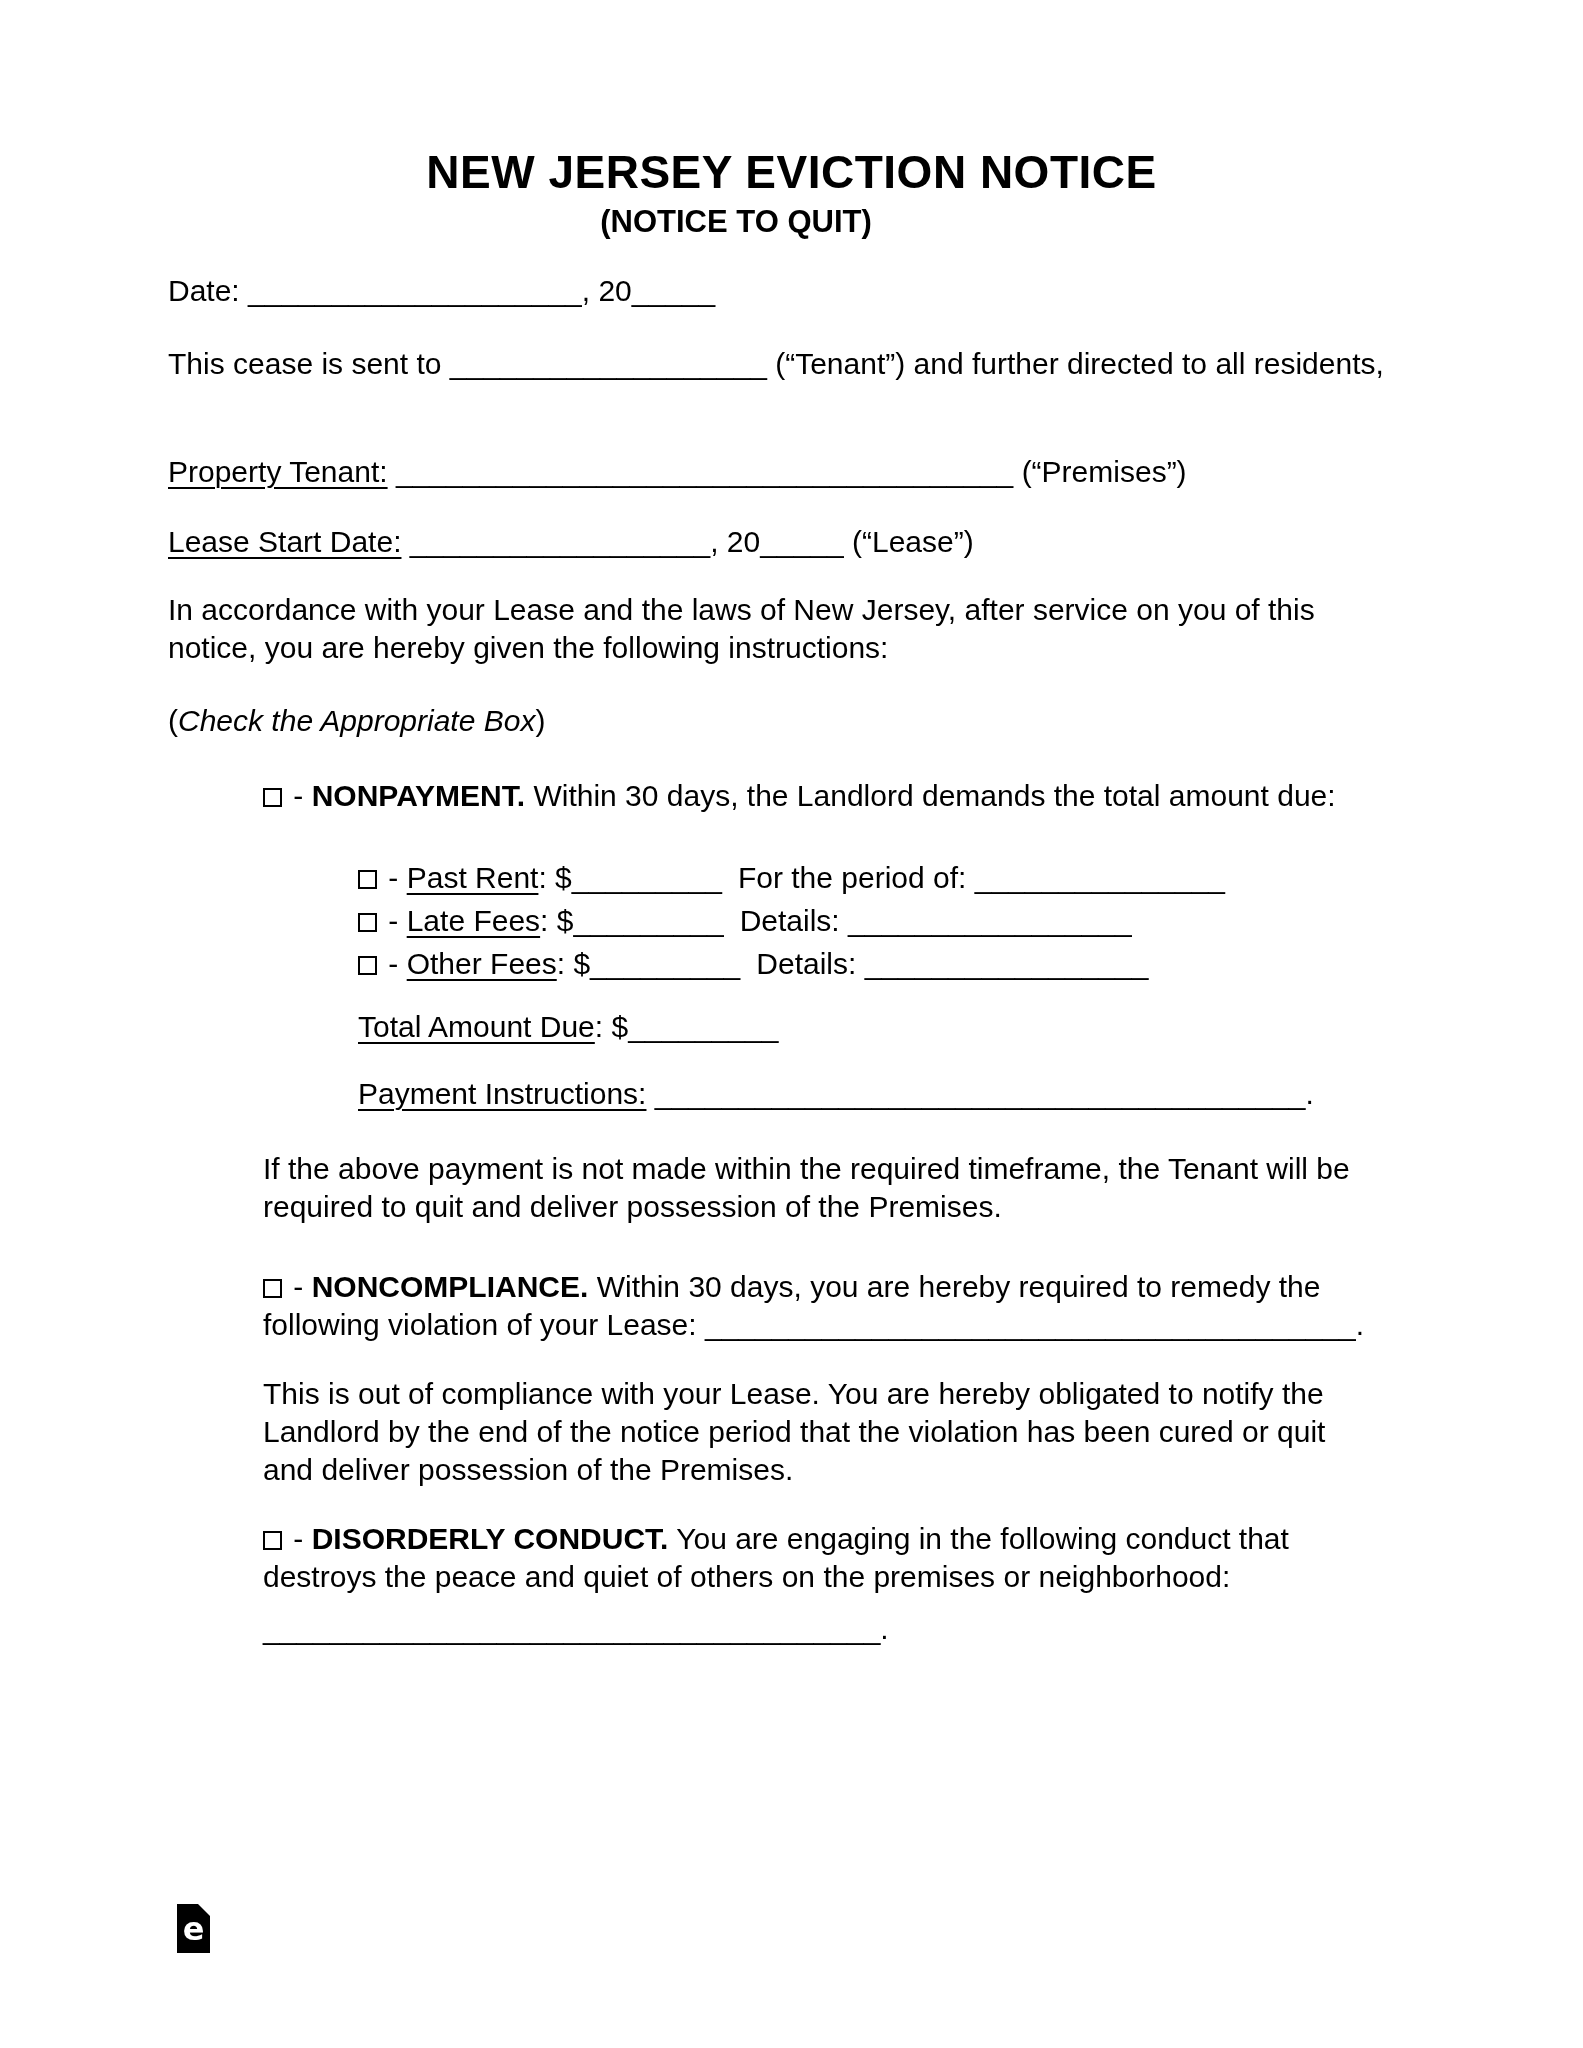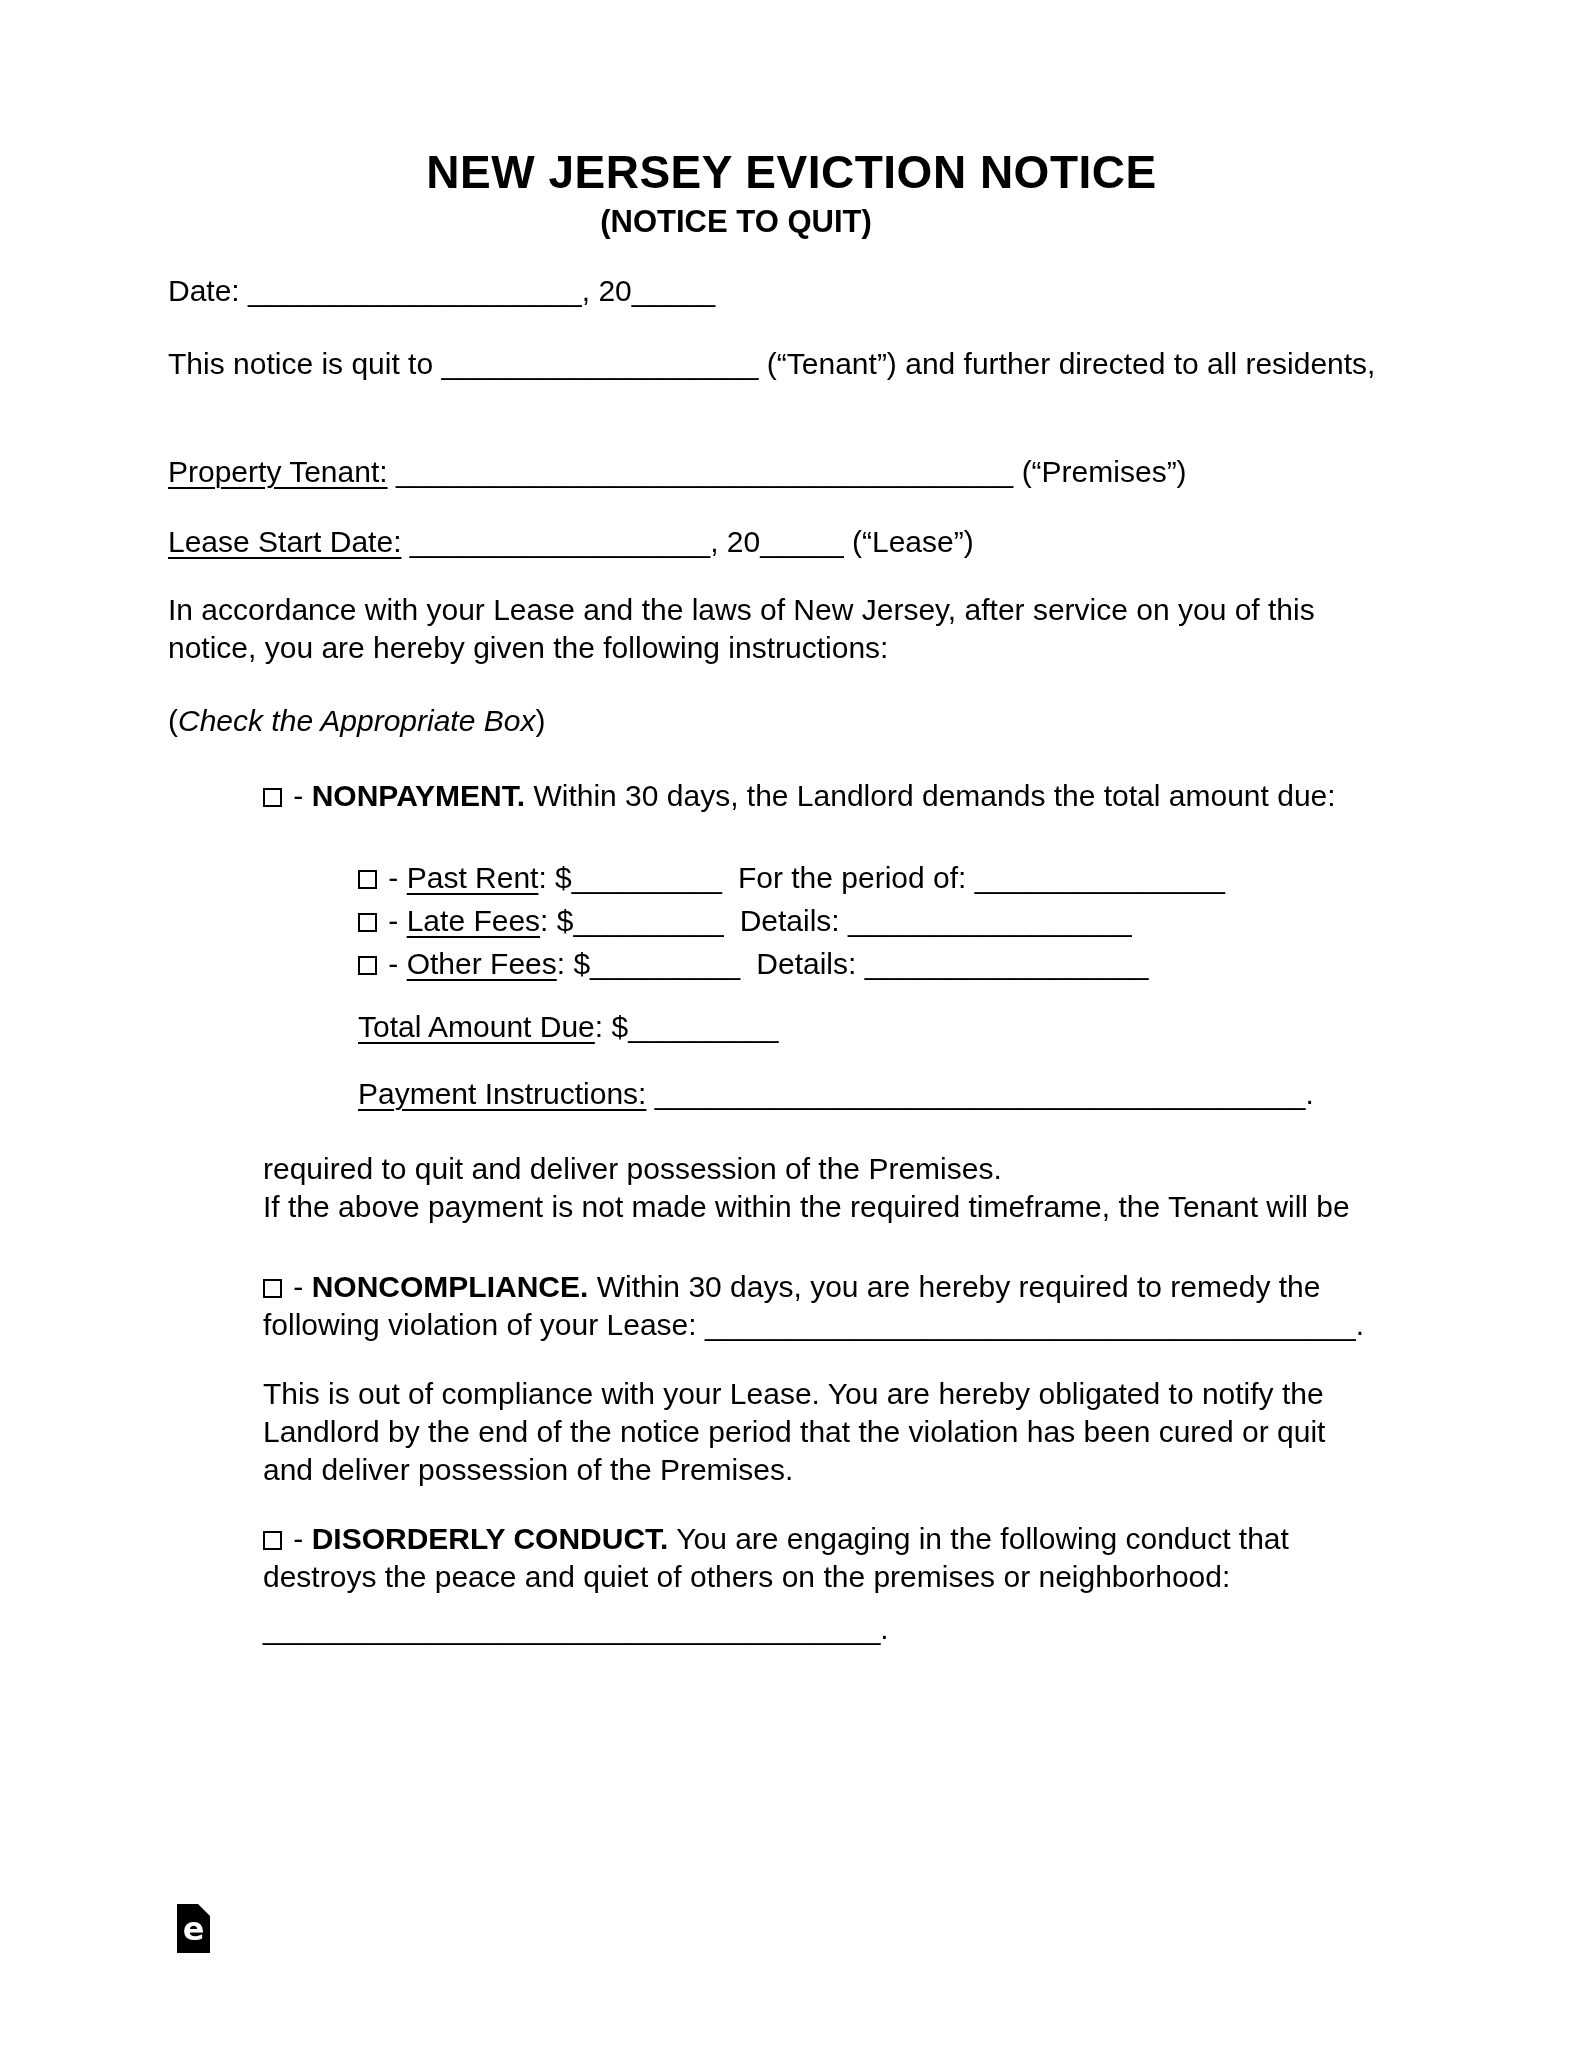--- a/index.html
+++ b/index.html
@@ -65,21 +65,21 @@
   <div class="abs title">NEW JERSEY EVICTION NOTICE</div>
   <div class="abs subtitle">(NOTICE TO QUIT)</div>
 
   <div class="abs line" style="left:168px; top:272px;">
     <span>Date:</span>
     <span>____________________</span><span>, 20</span><span>_____</span>
   </div>
 
   <div class="abs" style="left:168px; top:345px;">
     <div class="line">
-      <span>This notice is quit to</span>
+      <span>This cease is sent to</span>
       <span>___________________</span>
       <span>(“Tenant”) and further directed to all residents,</span>
     </div>
   </div>
 
   <div class="abs line" style="left:168px; top:453px;">
     <span class="u">Property Tenant:</span>
     <span>_____________________________________</span>
     <span>(“Premises”)</span>
   </div>
@@ -130,22 +130,22 @@
   <div class="abs line" style="left:358px; top:1008px;">
     <span class="u">Total Amount Due</span><span>: $</span><span>_________</span>
   </div>
 
   <div class="abs line" style="left:358px; top:1075px;">
     <span class="u">Payment Instructions:</span>
     <span>_______________________________________</span><span>.</span>
   </div>
 
   <div class="abs" style="left:263px; top:1150px;">
+    <div class="line">If the above payment is not made within the required timeframe, the Tenant will be</div>
     <div class="line">required to quit and deliver possession of the Premises.</div>
-    <div class="line">If the above payment is not made within the required timeframe, the Tenant will be</div>
   </div>
 
   <div class="abs" style="left:263px; top:1268px;">
     <div class="line">
       <span class="cbx"></span>
       <span>-</span>
       <span class="b">NONCOMPLIANCE.</span>
       <span>Within 30 days, you are hereby required to remedy the</span>
     </div>
     <div class="line">

